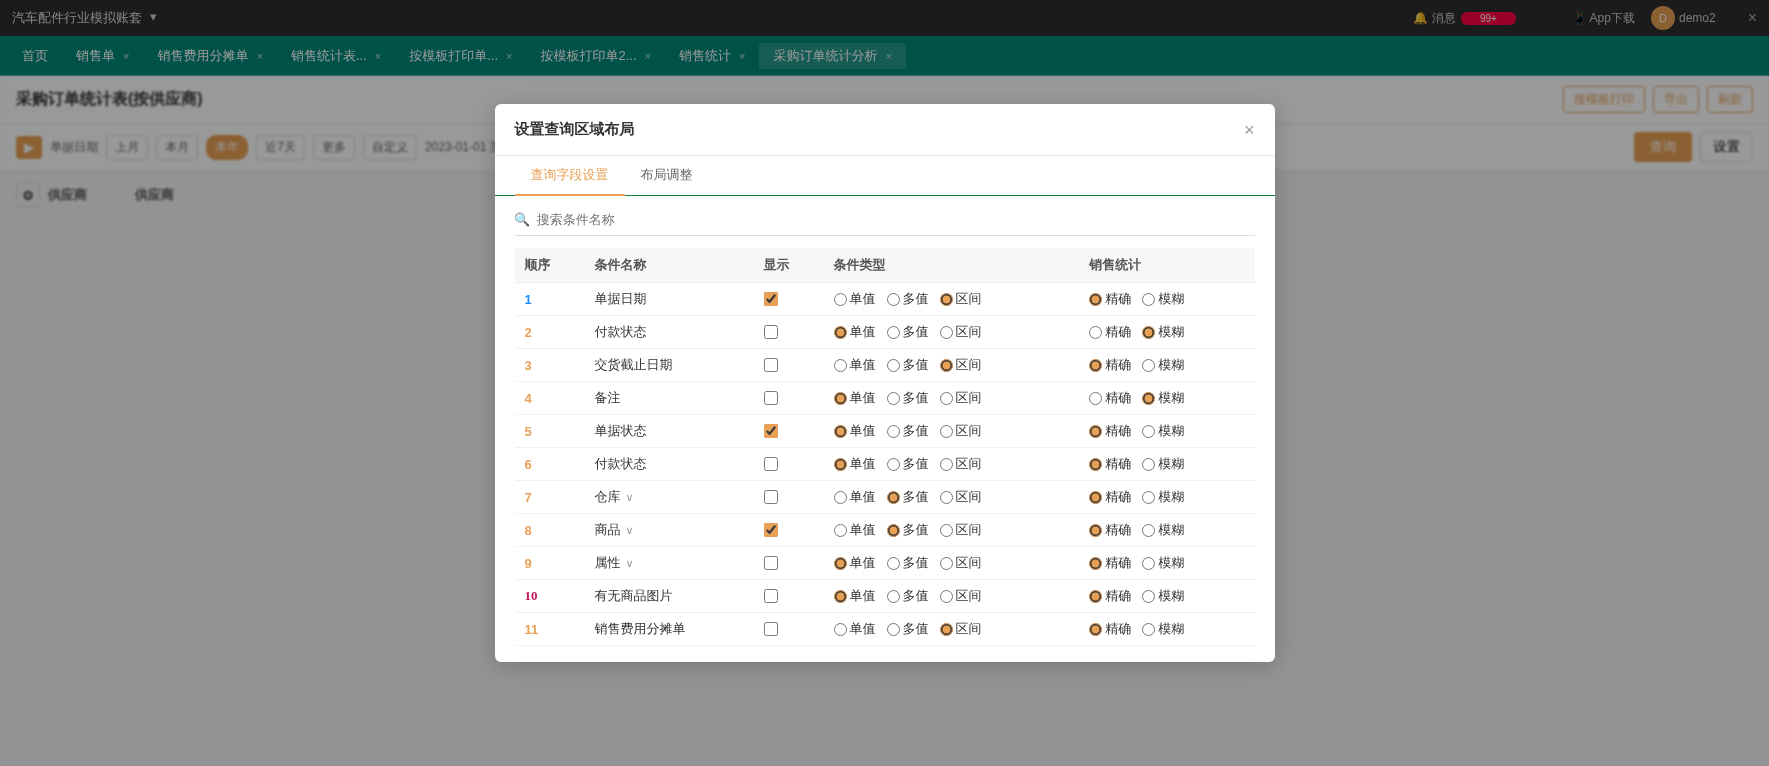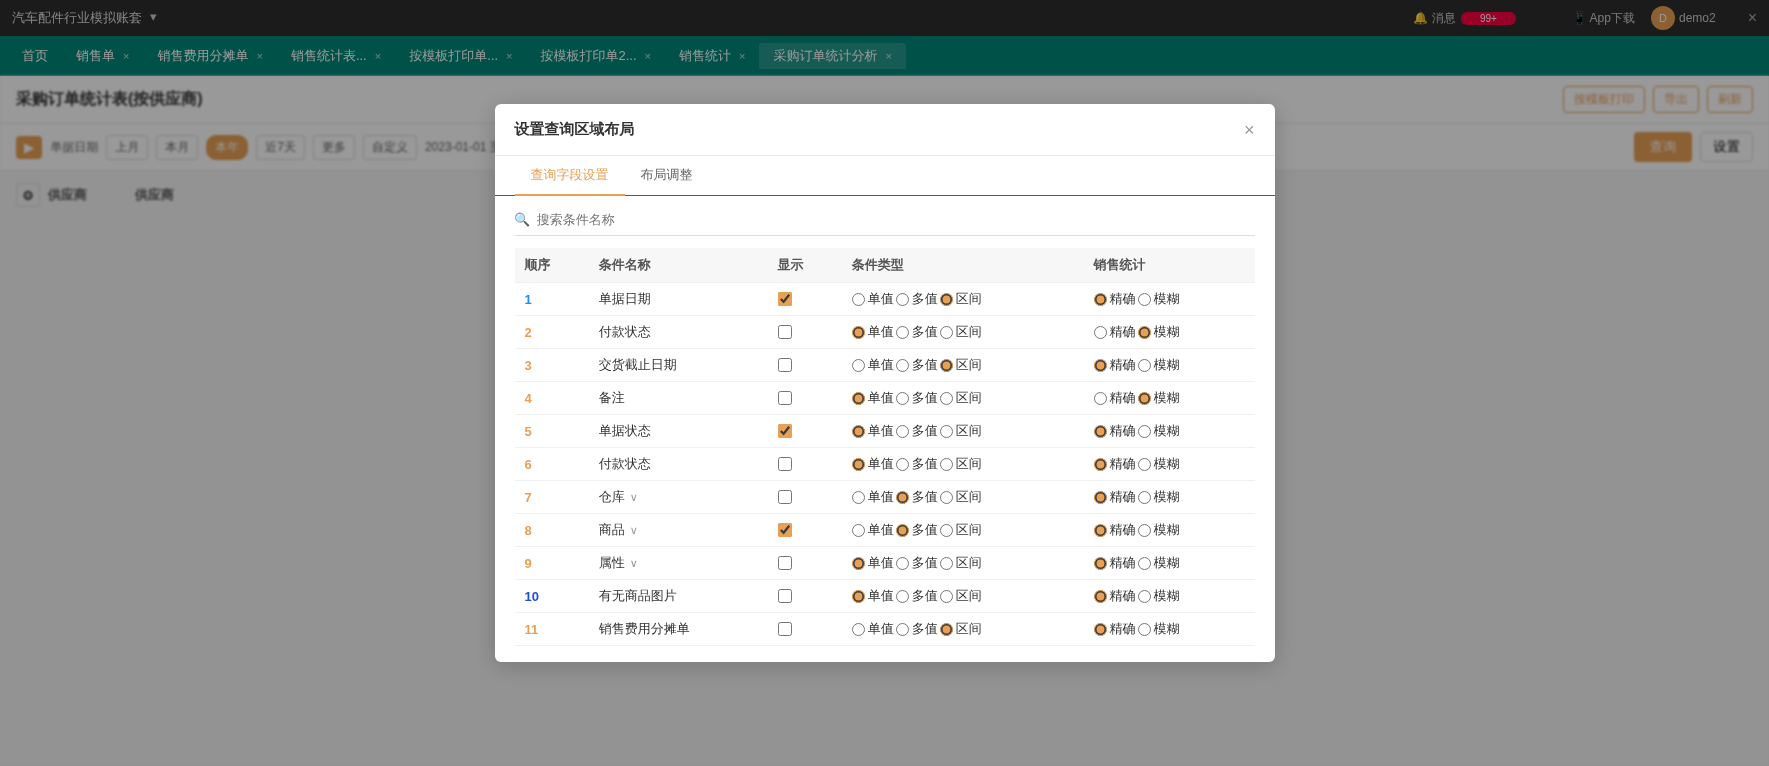--- a/index.html
+++ b/index.html
@@ -172,21 +172,21 @@
     .cond-table td {
       padding: 7px 10px;
       font-size: 13px;
       color: #333;
       border-bottom: 1px solid #f0f0f0;
       vertical-align: middle;
     }
 
     .order-num { color: #e8a055; font-weight: bold; }
 
-    .radio-group { display: flex; align-items: center; gap: 2px; }
+    .radio-group { display: flex; align-items: center; gap: 11px; }
     .radio-item { display: flex; align-items: center; gap: 3px; cursor: pointer; }
     .radio-item input[type="radio"] { accent-color: #e8a055; cursor: pointer; }
 
     .checkbox-item { display: flex; align-items: center; }
     .checkbox-item input[type="checkbox"] { accent-color: #e8a055; width: 14px; height: 14px; cursor: pointer; }
 
     
     .modal-footer {
       padding: 14px 20px;
       border-top: 1px solid #e8e8e8;
@@ -642,21 +642,21 @@
                       <span>精确</span>
                     </label>
                     <label class="radio-item">
                       <input type="radio" name="match-8" style="">
                       <span>模糊</span>
                     </label>
                   </div>
                 </td>
               </tr>
               <tr>
-                <td><span class="order-num" style="color: #1d4ed8;">10</span></td>
+                <td><span class="order-num" style="color: #be185d; font-family: Liberation Serif, serif;">10</span></td>
                 <td>有无商品图片</td>
                 <td>
                   <div class="checkbox-item">
                     <input type="checkbox" style="">
                   </div>
                 </td>
                 <td>
                   <div class="radio-group">
                     <label class="radio-item">
                       <input type="radio" name="type-9" checked="" style="">

